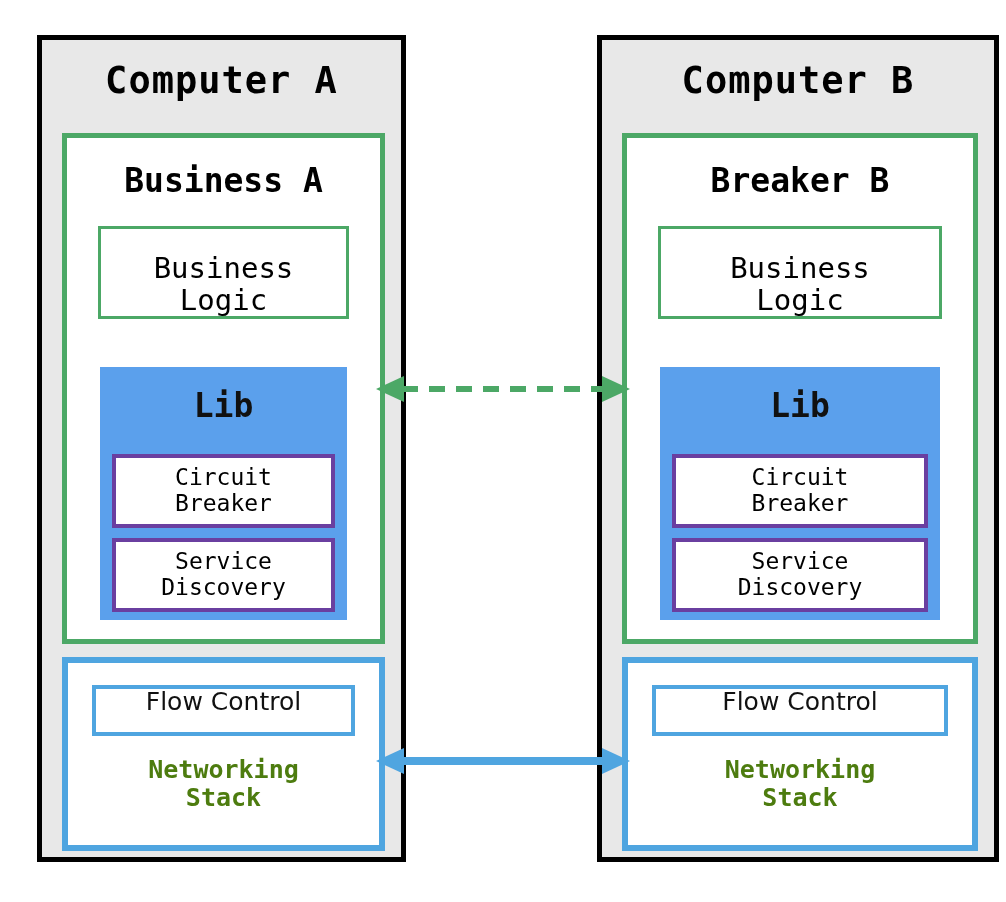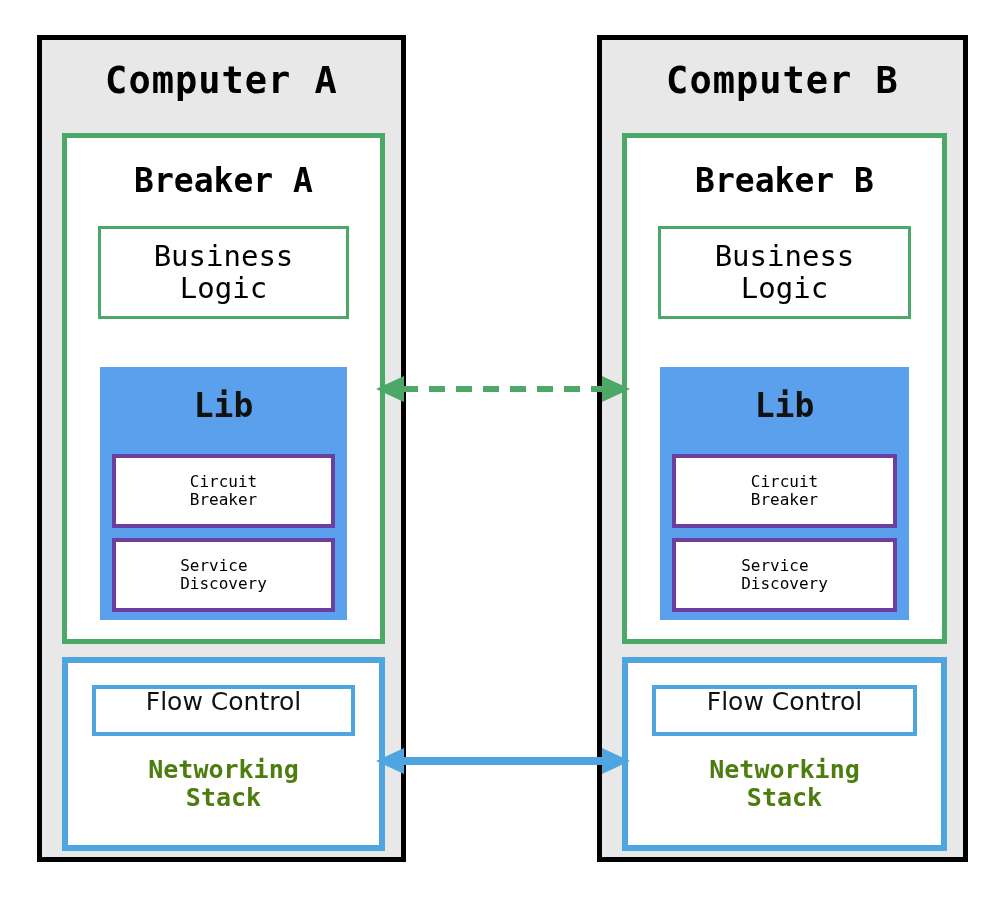--- a/index.html
+++ b/index.html
@@ -6,21 +6,21 @@
   body{width:1006px;height:902px;font-family:"DejaVu Sans Mono",monospace;}
   #canvas{position:relative;width:1006px;height:902px;background:#ffffff;overflow:hidden;}
 
   .panel{
     position:absolute;
     background:#e8e8e8;
     border:5px solid #000000;
     box-sizing:border-box;
   }
   #panel-a{left:37px;top:35px;width:369px;height:827px;}
-  #panel-b{left:597px;top:35px;width:371px;height:827px;}
+  #panel-b{left:597px;top:35px;width:402px;height:827px;}
 
   .panel-title{
     position:absolute;left:0;right:0;top:22px;
     text-align:center;
     font-family:"DejaVu Sans Mono",monospace;
     font-size:37px;font-weight:700;color:#000000;
     letter-spacing:1px;
     line-height:1;
   }
 
@@ -38,21 +38,21 @@
     font-size:33px;font-weight:700;color:#000000;
     line-height:1;
   }
 
   .biz-box{
     position:absolute;
     left:31px;right:31px;top:88px;height:93px;
     background:#ffffff;
     border:3px solid #4ca866;
     box-sizing:border-box;
-    display:flex;align-items:center;justify-content:center;
+    display:flex;align-items:flex-end;justify-content:center;
   }
   .biz-text{
     font-family:"DejaVu Sans Mono",monospace;
     font-size:29px;font-weight:400;color:#000000;
     line-height:1.08;text-align:center;white-space:pre-line;
   }
 
   .lib-box{
     position:absolute;
     left:33px;right:33px;top:229px;height:253px;
@@ -73,22 +73,22 @@
     left:12px;right:12px;height:74px;
     background:#ffffff;
     border:4px solid #6a3fa0;
     box-sizing:border-box;
     display:flex;align-items:center;justify-content:center;
   }
   .sub-box.cb{top:87px;}
   .sub-box.sd{top:171px;}
   .sub-text{
     font-family:"DejaVu Sans Mono",monospace;
-    font-size:16px;font-weight:400;color:#000000;
-    line-height:1.12;text-align:left;white-space:pre-line;
+    font-size:23px;font-weight:400;color:#000000;
+    line-height:1.12;text-align:center;white-space:pre-line;
   }
 
   .net-box{
     position:absolute;
     left:20px;right:16px;top:617px;height:194px;
     background:#ffffff;
     border:6px solid #4fa5e0;
     box-sizing:border-box;
   }
   .flow-box{
@@ -119,21 +119,21 @@
 </style>
 </head>
 <body>
 
 <div id="canvas">
 
   <div class="panel" id="panel-a">
     <div class="panel-title">Computer A</div>
 
     <div class="service-box">
-      <div class="service-title">Breaker A</div>
+      <div class="service-title">Business A</div>
 
       <div class="biz-box">
         <span class="biz-text">Business
 Logic</span>
       </div>
 
       <div class="lib-box">
         <div class="lib-title">Lib</div>
 
         <div class="sub-box cb">

